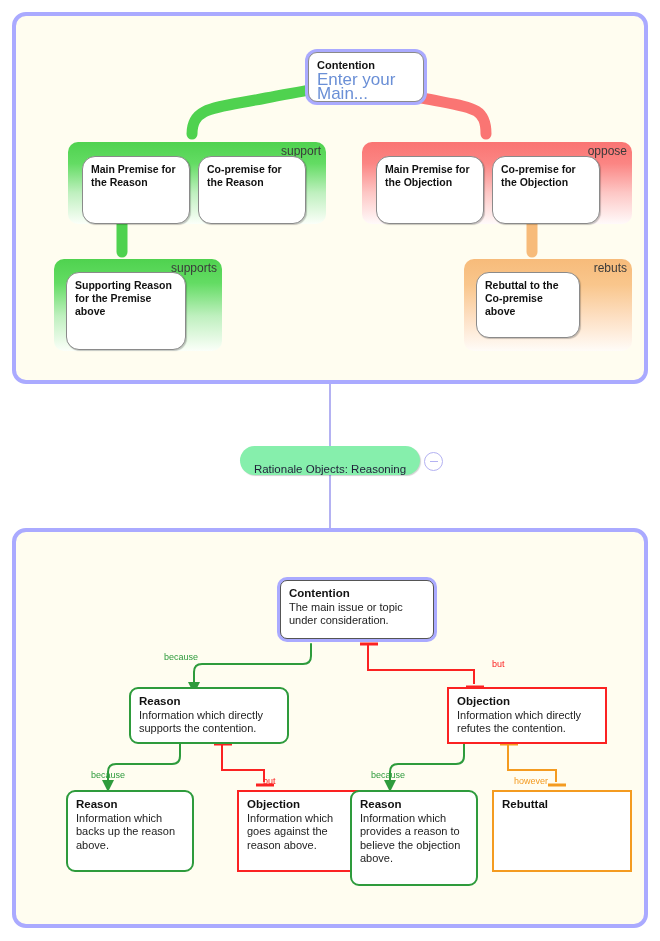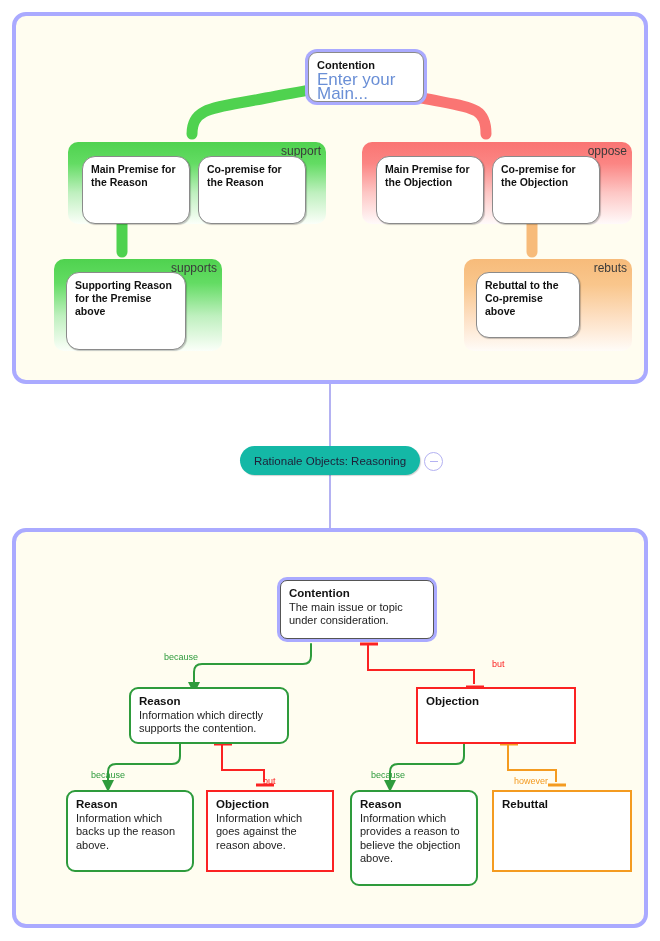--- a/index.html
+++ b/index.html
@@ -32,32 +32,32 @@
   .group .glabel{position:absolute;font-size:12px;line-height:9px;color:#3a3a3a;right:5px;top:5px;}
   .g-green{background:linear-gradient(to bottom,#4fd24f 0%,#63dc63 26%,#bff0bf 62%,#fbfff9 100%);}
   .g-red{background:linear-gradient(to bottom,#fa7573 0%,#fb8583 26%,#fdc7c5 62%,#fffafa 100%);}
   .g-orange{background:linear-gradient(to bottom,#f7bb7a 0%,#f9c68c 28%,#fde0c4 64%,#fffcf8 100%);}
 
   
   .bbox{box-sizing:border-box;background:#fff;}
   .bbox .ttl{font-size:11.5px;}
   .b-contention{border:1px solid #555;border-radius:7px;box-shadow:0 0 0 3px #aaaaff;}
   .b-green{border:2px solid #2e9b3c;border-radius:9px;}
-  .b-red{border:2px solid #fb2222;border-radius:0;}
+  .b-red{border:2px solid #fb2222;border-radius:0;margin-left:31px;}
   .b-orange{border:2px solid #f49b20;border-radius:0;}
 
   .conn-label{position:absolute;font-size:9px;line-height:10px;}
   .lbl-green{color:#2e9b3c;}
   .lbl-red{color:#fb2222;margin-left:24px;}
   .lbl-orange{color:#f49b20;}
 
   
   #divider{position:absolute;left:0;top:384px;width:660px;height:144px;}
-  #pill{position:absolute;left:240px;top:446px;width:180px;height:29px;background:#14b8a6;border-radius:15px;
-        display:flex;align-items:center;justify-content:center;color:#1f1f38;font-size:11.5px;
+  #pill{position:absolute;left:240px;top:446px;width:180px;height:29px;background:#86efac;border-radius:15px;
+        display:flex;align-items:flex-end;justify-content:center;color:#1f1f38;font-size:11.5px;
         box-shadow:1px 1px 1px rgba(0,0,0,.18);}
   #collapse-toggle{position:absolute;left:424px;top:452px;width:17px;height:17px;border:1.5px solid #b4b2f2;
         border-radius:50%;display:flex;align-items:center;justify-content:center;}
   #collapse-toggle .bar{width:8px;height:1.5px;background:#b4b2f2;}
   .divline{position:absolute;left:329px;width:2px;background:#b4b2f2;}
 </style>
 </head>
 <body>
 
 <div class="panel" id="panel-top">
@@ -163,20 +163,21 @@
     <div class="ttl">Contention</div>
     <div class="bdy">The main issue or topic under consideration.</div>
   </div>
 
   <div class="node bbox b-green" style="left:113px;top:155px;width:160px;height:57px;">
     <div class="ttl">Reason</div>
     <div class="bdy">Information which directly supports the contention.</div>
   </div>
   <div class="node bbox b-red" style="left:400px;top:155px;width:160px;height:57px;">
     <div class="ttl">Objection</div>
+    <div class="bdy">Information which directly refutes the contention.</div>
   </div>
 
   <div class="node bbox b-green" style="left:50px;top:258px;width:128px;height:82px;">
     <div class="ttl">Reason</div>
     <div class="bdy">Information which backs up the reason above.</div>
   </div>
   <div class="node bbox b-red" style="left:190px;top:258px;width:128px;height:82px;">
     <div class="ttl">Objection</div>
     <div class="bdy">Information which goes against the reason above.</div>
   </div>

